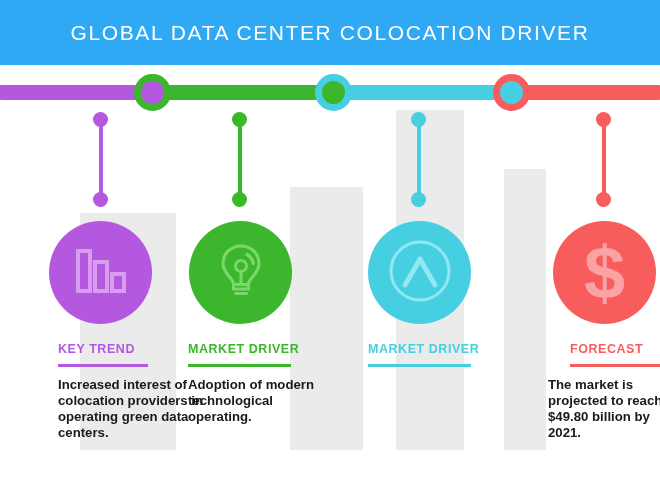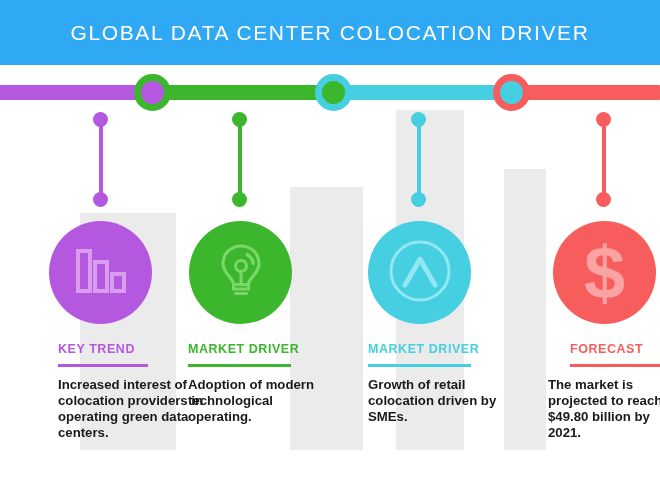--- a/index.html
+++ b/index.html
@@ -228,21 +228,20 @@
       <span>
         <svg width="66" height="66" viewBox="0 0 66 66" aria-hidden="true">
           <circle cx="33" cy="33" r="29" fill="none" stroke="#92e8f2" stroke-width="3"></circle>
           <path d="M18 47 L33 21 L48 47" fill="none" stroke="#92e8f2" stroke-width="5" stroke-linecap="round" stroke-linejoin="round"></path>
         </svg>
       </span>
     </div>
 
     <div class="cat-label" style="left:12px; color:#45cfe0;">MARKET DRIVER</div>
     <div class="cat-rule" style="left:12px; width:103px; background:#45cfe0;"></div>
-    <div class="body-text" style="left:12px; width:152px;">Growth of retail colocation driven by SMEs.</div>
   </div>
 
   <div class="col" style="left:536px;">
     <div class="stem-wrap">
       <div class="stem-line" style="left:66px; top:7px; height:80px; background:#f85d5d;"></div>
       <div class="stem-dot" style="left:60px; top:0px; background:#f85d5d;"></div>
       <div class="stem-dot" style="left:60px; top:80px; background:#f85d5d;"></div>
     </div>
 
     <div class="icon-circle" style="left:17px; background:#f85d5d;">

